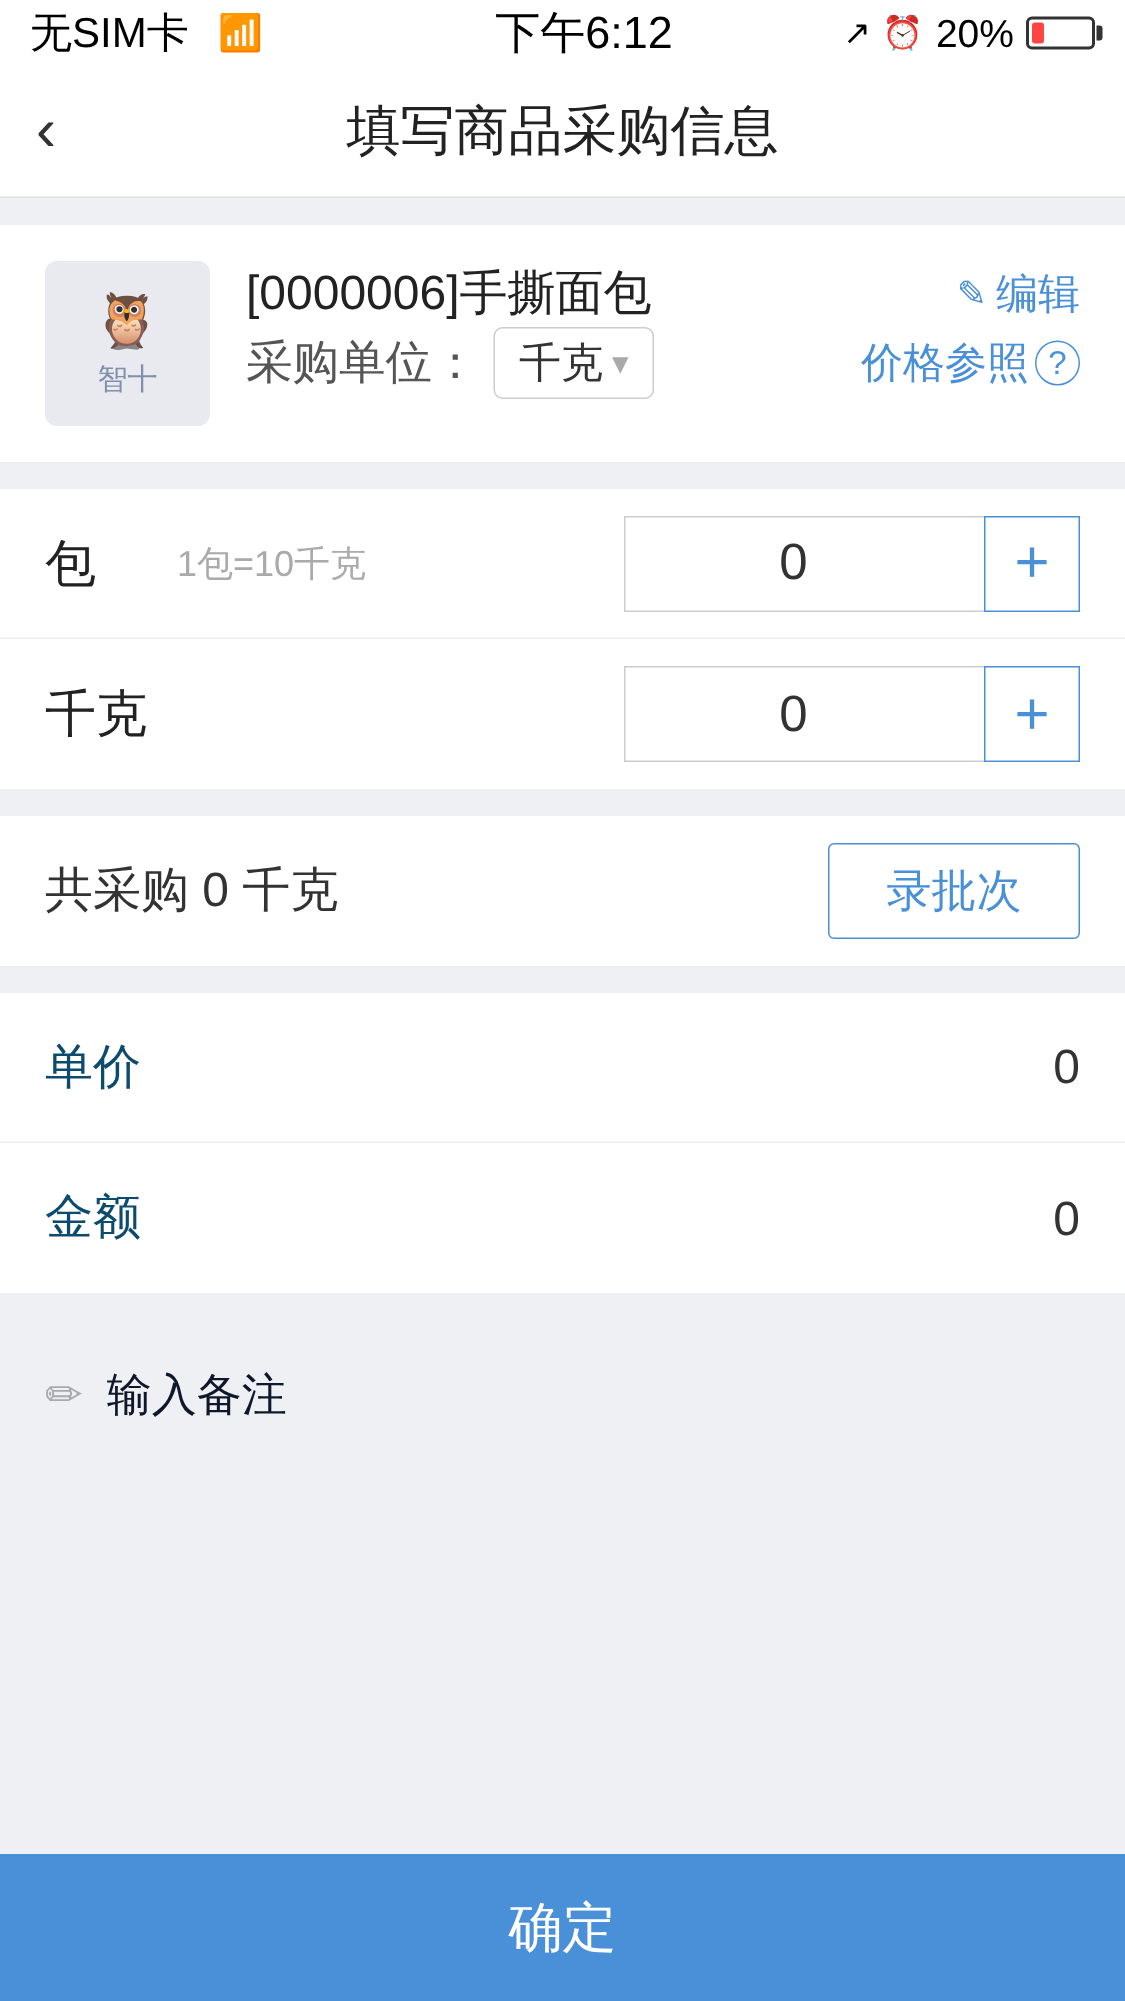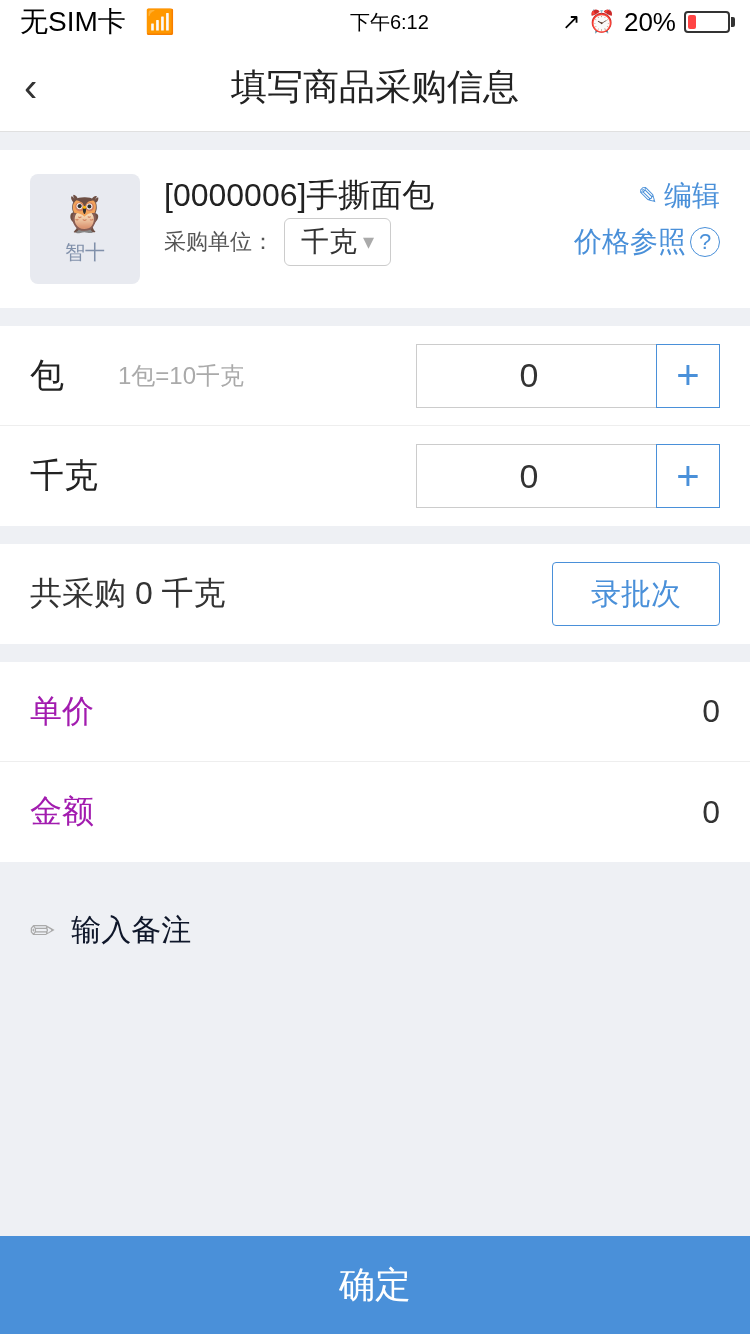--- a/index.html
+++ b/index.html
@@ -19,21 +19,21 @@
       height: 44px;
       background: #fff;
       display: flex;
       align-items: center;
       justify-content: space-between;
       padding: 0 20px;
       font-size: 28px;
       color: #000;
     }
     .status-left { display: flex; align-items: center; gap: 20px; }
-    .status-center { font-size: 20px; font-weight: 500; margin-left: 41px; }
+    .status-center { font-size: 30px; font-weight: 500; margin-left: 41px; }
     .status-right { display: flex; align-items: center; gap: 8px; font-size: 26px; }
     .battery-icon {
       width: 46px; height: 22px;
       border: 2px solid #333;
       border-radius: 4px;
       position: relative;
       display: inline-flex;
       align-items: center;
       padding: 2px;
     }
@@ -138,21 +138,21 @@
       align-items: center;
       gap: 6px;
       cursor: pointer;
     }
     .product-unit-row {
       display: flex;
       align-items: center;
       justify-content: space-between;
     }
     .unit-label {
-      font-size: 22px;
+      font-size: 31px;
       color: #555;
       margin-right: 10px;
     }
     .unit-select {
       background: #fff;
       border: 1px solid #ccc;
       border-radius: 6px;
       padding: 4px 16px;
       font-size: 28px;
       color: #333;
@@ -260,21 +260,21 @@
       justify-content: space-between;
       padding: 0 30px;
       height: 100px;
       border-bottom: 1px solid #eee;
     }
     .price-row:last-child {
       border-bottom: none;
     }
     .price-label {
       font-size: 32px;
-      color: #a21caf;
+      color: #0c4a6e;
     }
     .price-value {
       font-size: 32px;
       color: #333;
     }
 
     
     .remark-section {
       background: #eef0f4;
       padding: 28px 30px;

